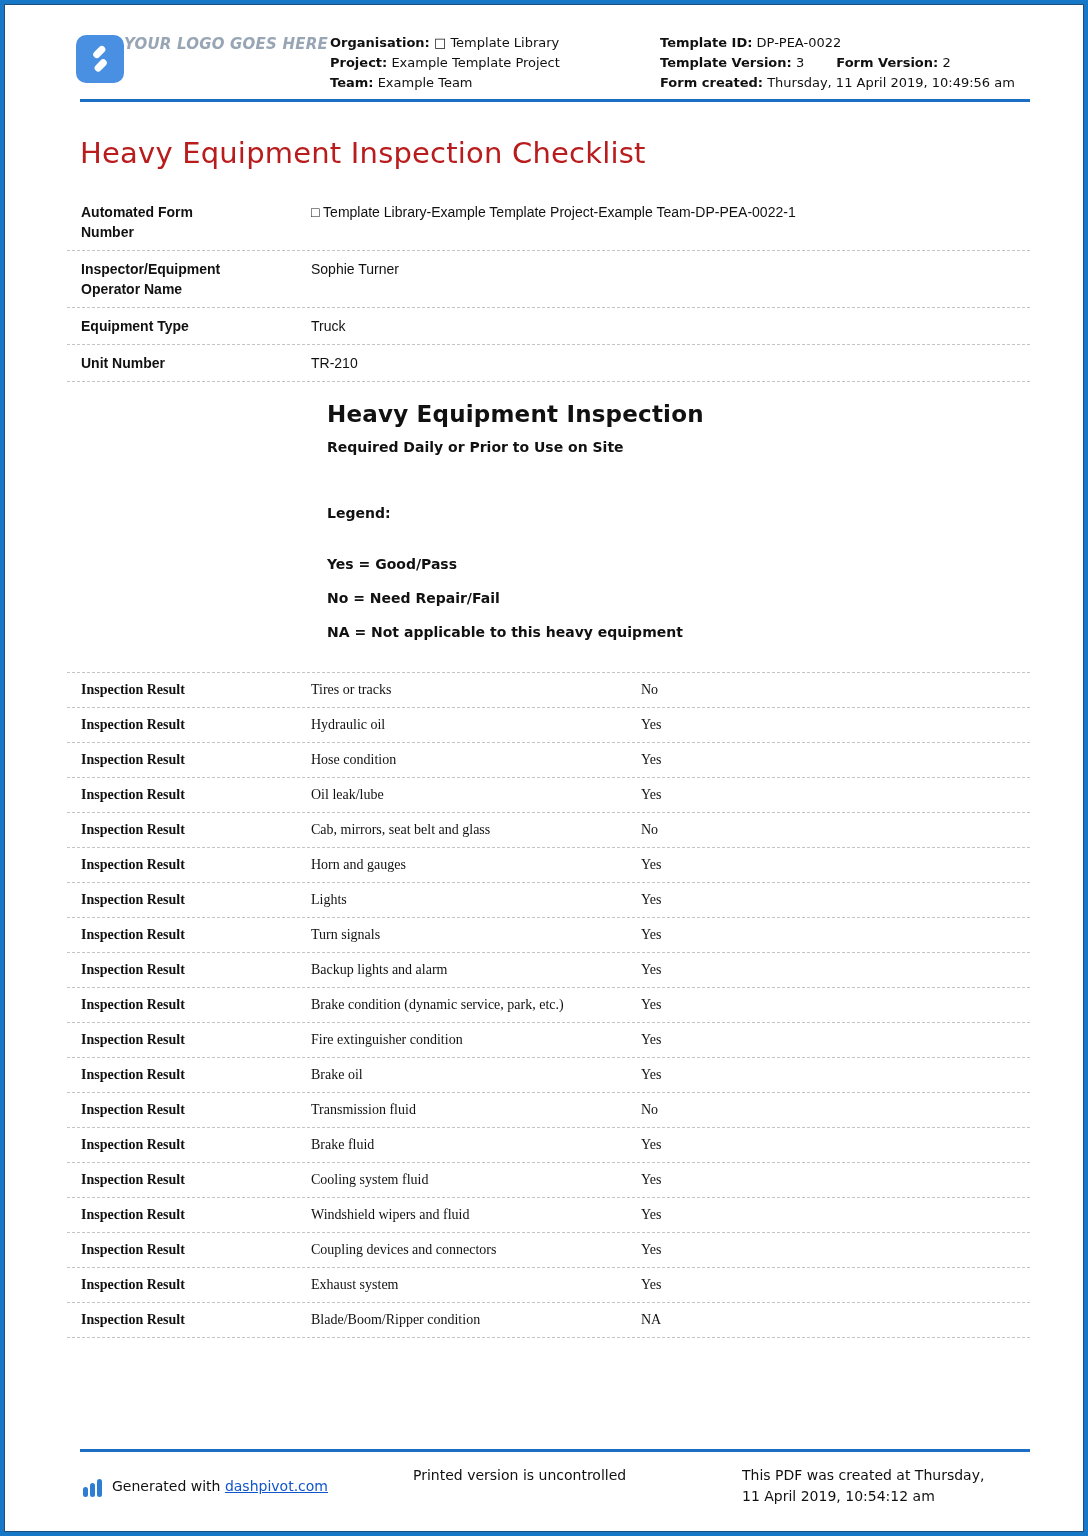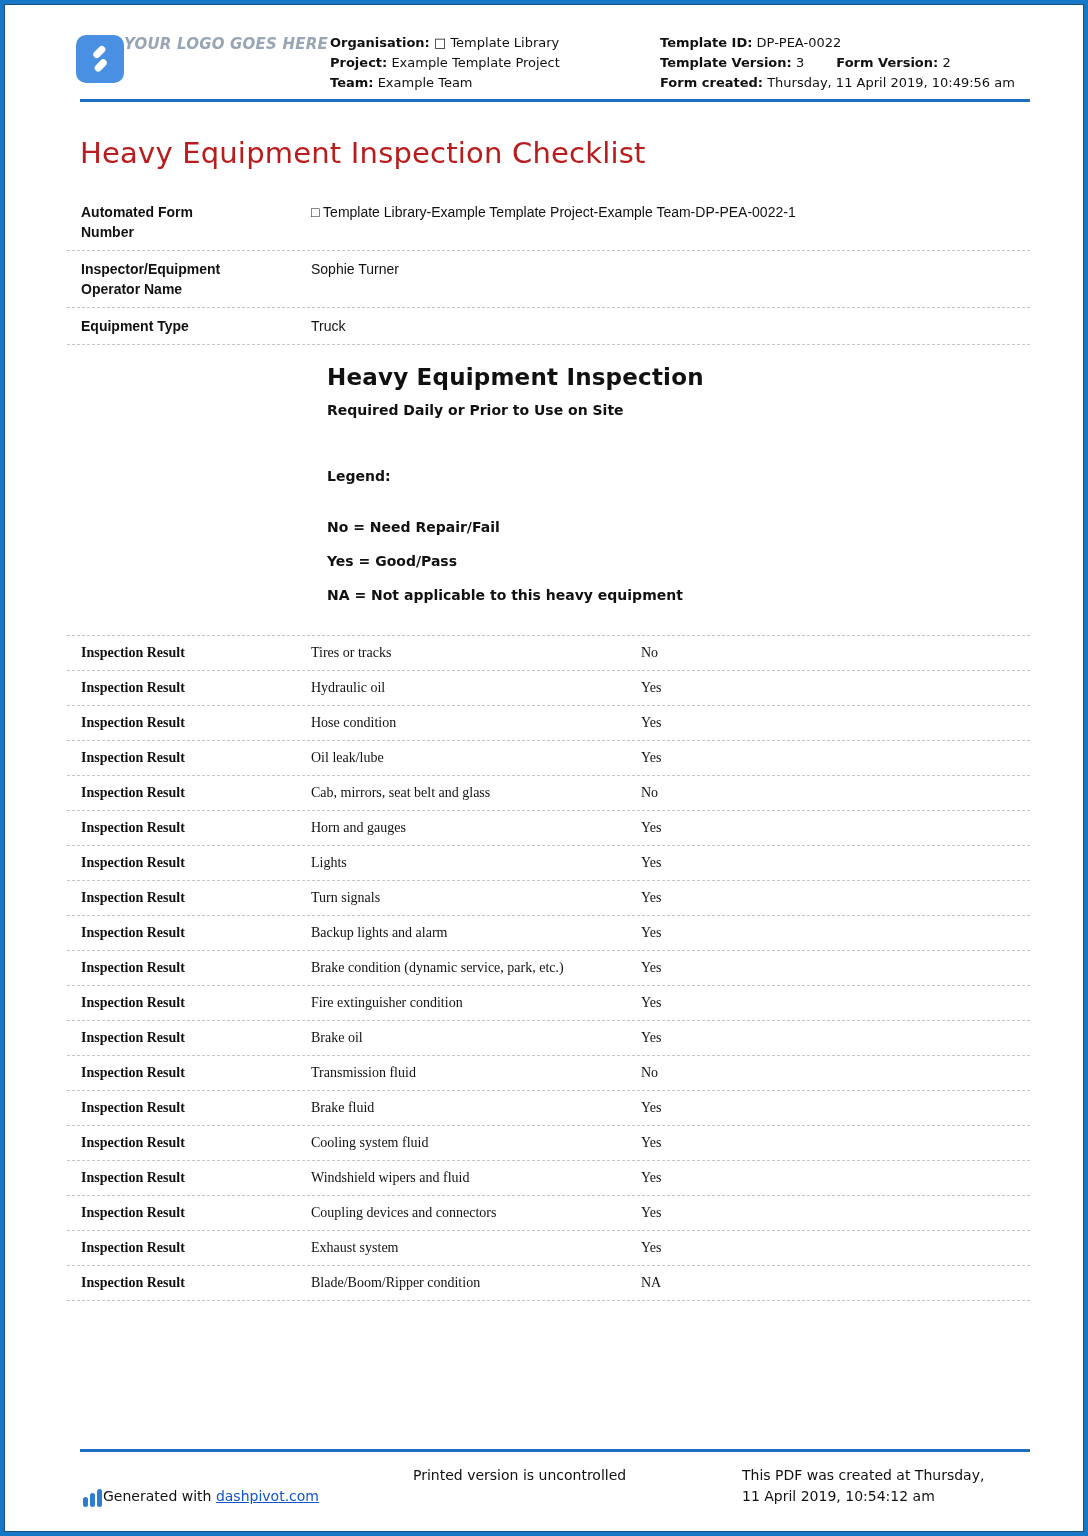--- a/index.html
+++ b/index.html
@@ -49,21 +49,21 @@
           line-height:20px;border-top:1px dashed var(--separator-gray)}
   .irow{display:flex;padding:7px 0;border-bottom:1px dashed var(--separator-gray)}
   .ilabel{flex:0 0 244px;padding-left:14px;font-weight:700}
   .iitem{flex:0 0 330px;padding-right:72px}
   .iresult{flex:1}
 
   
   .footer-wrap{position:absolute;left:0;right:0;bottom:24px;background:#fff}
   .frule{height:3px;background:var(--rule-blue);margin:0 53px 0 75px}
   .footer{display:flex;margin:13px 0 0 78px;font-size:14px;line-height:21px}
-  .fcol1{width:330px;display:flex;align-items:flex-end}
+  .fcol1{width:330px;display:flex;gap:9px;align-items:center}
   .fcol1 .bars{margin-top:3px;flex:0 0 20px}
   .fcol2{width:329px}
   .fcol3{width:262px}
   a.flink{color:var(--link-blue);text-decoration:underline;cursor:pointer}
 </style>
 </head>
 <body>
 
 <div class="page">
 
@@ -122,30 +122,34 @@
       <div class="dvalue">□ Template Library-Example Template Project-Example Team-DP-PEA-0022-1</div>
     </div>
       <div class="drow">
       <div class="dlabel"><span>Inspector/Equipment Operator Name</span></div>
       <div class="dvalue">Sophie Turner</div>
     </div>
       <div class="drow">
       <div class="dlabel"><span>Equipment Type</span></div>
       <div class="dvalue">Truck</div>
     </div>
+      <div class="drow">
+      <div class="dlabel"><span>Unit Number</span></div>
+      <div class="dvalue">TR-210</div>
+    </div>
     </div>
 
   <div class="section">
     <h2>Heavy Equipment Inspection</h2>
     <p class="subheading">Required Daily or Prior to Use on Site</p>
     <p class="legend-label">Legend:</p>
     <div class="legend-items">
 
-    <p>No = Need Repair/Fail</p>
-        <p>Yes = Good/Pass</p>
+    <p>Yes = Good/Pass</p>
+        <p>No = Need Repair/Fail</p>
         <p>NA = Not applicable to this heavy equipment</p>
       </div>
   </div>
 
   <div class="itable">
 
   <div class="irow">
       <div class="ilabel">Inspection Result</div>
       <div class="iitem">Tires or tracks</div>
       <div class="iresult">No</div>

